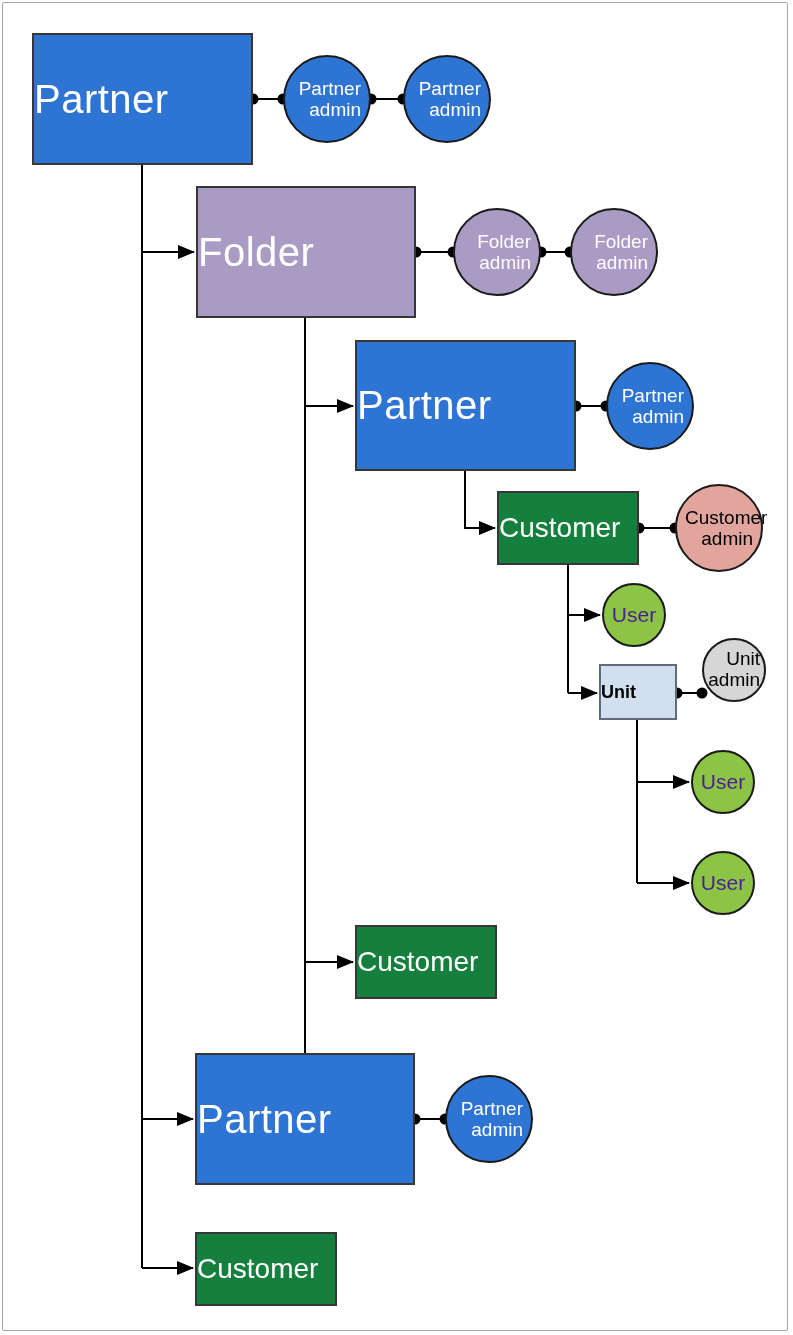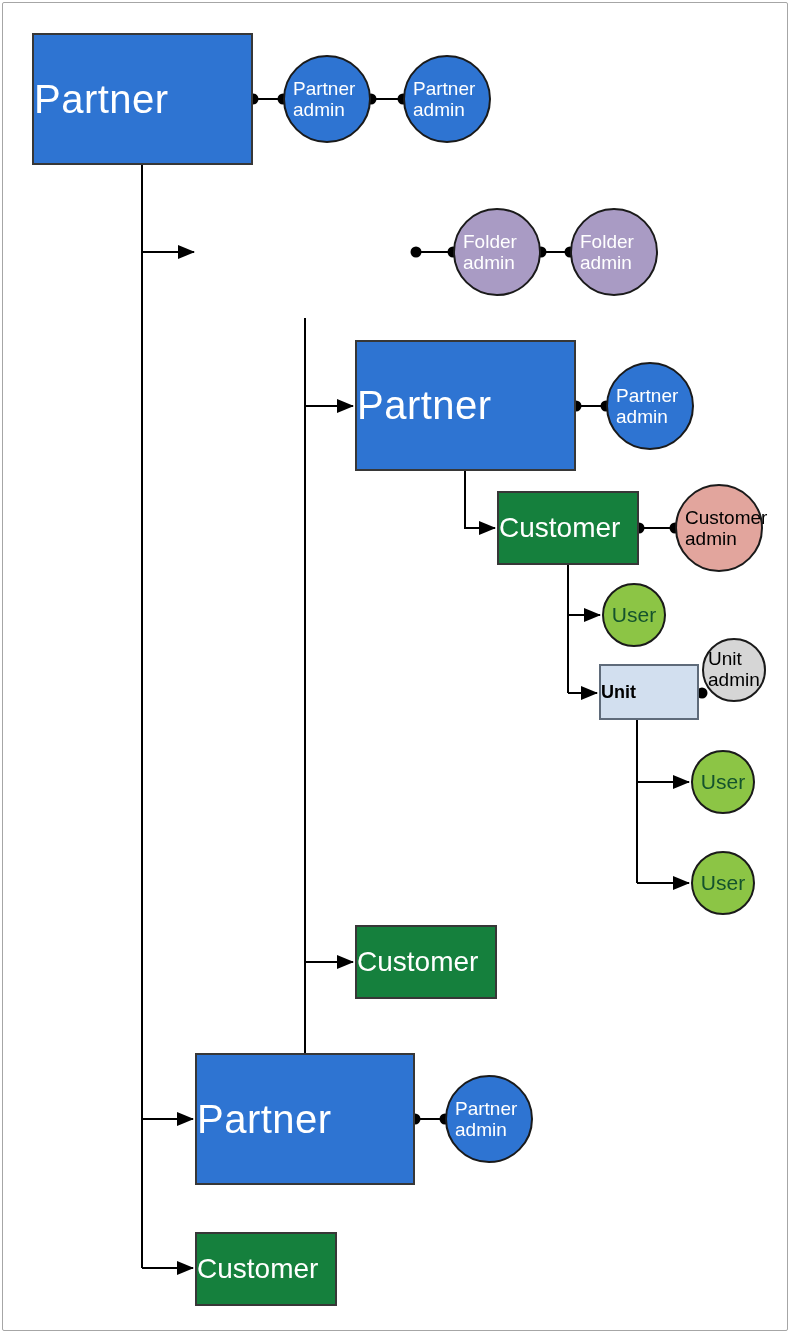--- a/index.html
+++ b/index.html
@@ -20,26 +20,26 @@
   }
   .box.big{font-size:40px;letter-spacing:0.5px;}
   .box.med{font-size:28px;}
   .blue-fill{background:#2E74D2;color:#ffffff;}
   .purple-fill{background:#A99BC4;color:#ffffff;}
   .red-fill{background:#15803d;color:#ffffff;}
   .unit-fill{background:#D2DFEF;color:#000000;font-weight:bold;font-size:18px;border:2px solid #5f6b7a;}
   .circle{
     position:absolute;box-sizing:border-box;border-radius:50%;
     border:2px solid #1a1a1a;
-    display:flex;align-items:center;justify-content:center;text-align:left;
+    display:flex;align-items:center;justify-content:center;text-align:right;
   }
   .circle.big{width:88px;height:88px;font-size:19px;line-height:1.13;}
   .circle.small{width:64px;height:64px;font-size:21px;line-height:1.1;}
   .pink-fill{background:#E2A59D;color:#000000;}
-  .green-fill{background:#8CC545;color:#14532d;}
+  .green-fill{background:#8CC545;color:#4c1d95;}
   .gray-fill{background:#D6D6D6;color:#000000;}
   .wrap2{width:68px;display:inline-block;}
   .wrap2s{width:52px;display:inline-block;}
 </style>
 </head>
 <body>
 
 <div class="canvas">
 
   <svg class="edges" viewBox="0 0 793 1335" xmlns="http://www.w3.org/2000/svg">
@@ -95,30 +95,33 @@
         <circle cx="702" cy="693" r="5.5"></circle>
       <circle cx="415" cy="1119" r="5.5"></circle>
         <circle cx="445" cy="1119" r="5.5"></circle>
     </g>
   </svg>
 
   <div class="box big blue-fill" style="left:32px;top:33px;width:221px;height:132px;">
     <span>Partner</span>
   </div>
 
+  <div class="box big purple-fill" style="left:196px;top:186px;width:220px;height:132px;">
+    <span>Folder</span>
+  </div>
 
   <div class="box big blue-fill" style="left:355px;top:340px;width:221px;height:131px;">
     <span>Partner</span>
   </div>
 
   <div class="box med red-fill" style="left:497px;top:491px;width:142px;height:74px;">
     <span>Customer</span>
   </div>
 
-  <div class="box unit-fill" style="left:599px;top:664px;width:100px;height:56px;">
+  <div class="box unit-fill" style="left:599px;top:664px;width:78px;height:56px;">
     <span>Unit</span>
   </div>
 
   <div class="box med red-fill" style="left:355px;top:925px;width:142px;height:74px;">
     <span>Customer</span>
   </div>
 
   <div class="box big blue-fill" style="left:195px;top:1053px;width:220px;height:132px;">
     <span>Partner</span>
   </div>

